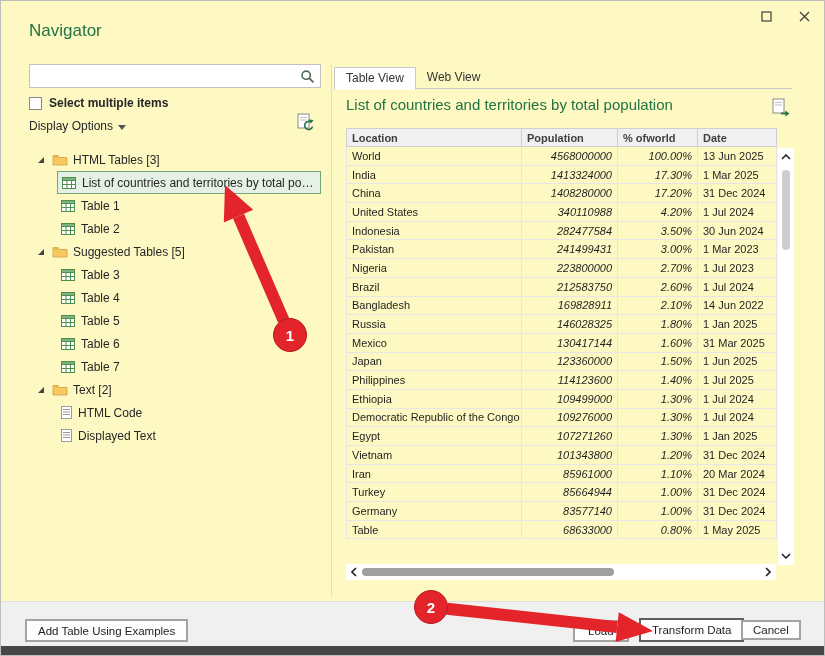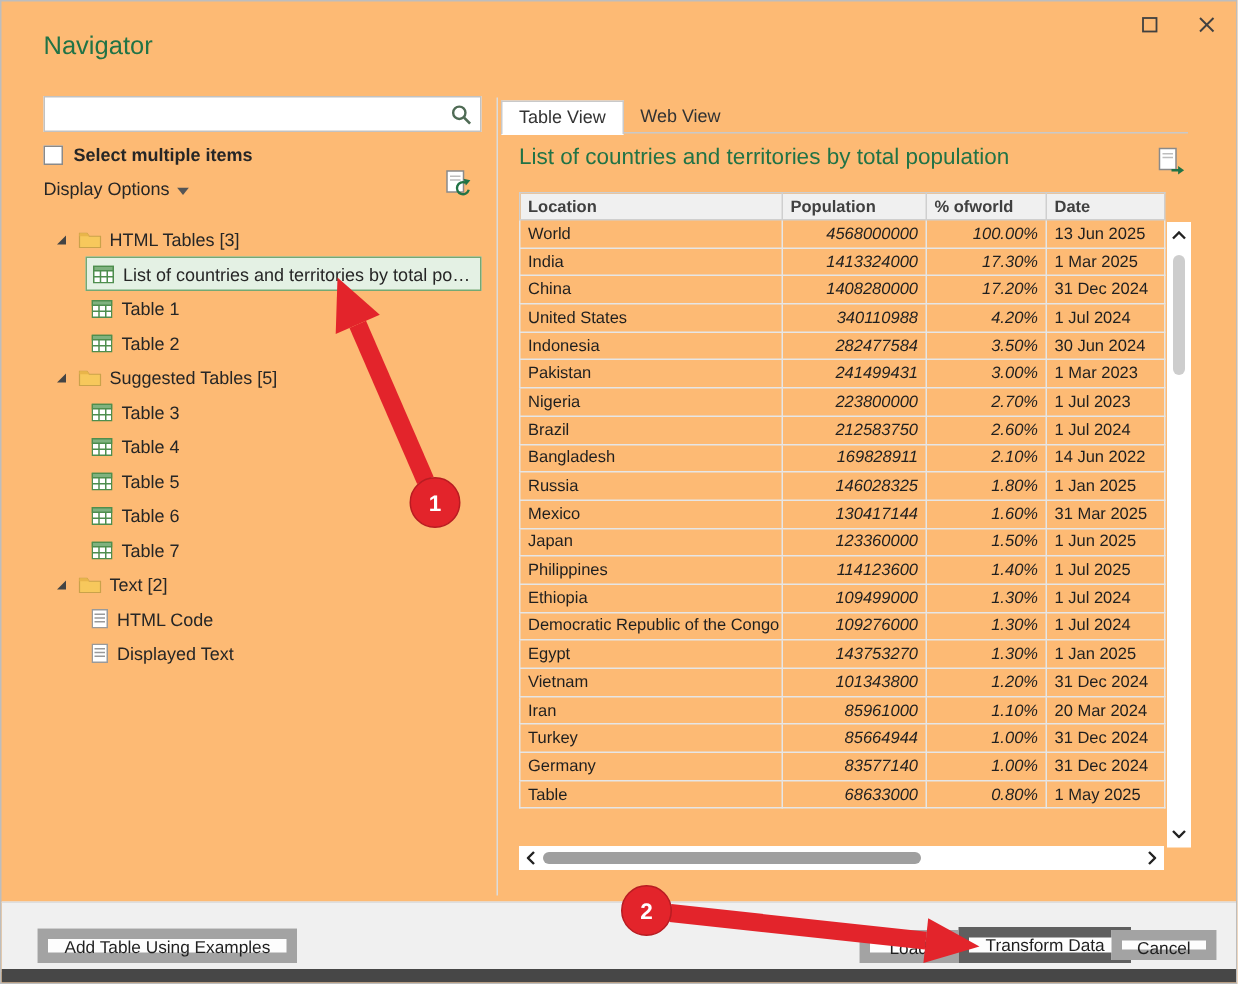--- a/index.html
+++ b/index.html
@@ -4,21 +4,21 @@
 <style>
   :root{
     --accent:#217346;
     --red:#e3242b;
     --sel-bg:#e4f1e4;
     --sel-border:#74a874;
   }
   *{box-sizing:border-box;margin:0;padding:0;}
   html,body{width:825px;height:656px;background:#fff;}
   body{font-family:"Liberation Sans",sans-serif;}
-  .window{position:relative;width:825px;height:656px;background:#fdba74;overflow:hidden;border:1px solid #bdbdbd;}
+  .window{position:relative;width:825px;height:656px;background:#fef9c3;overflow:hidden;border:1px solid #bdbdbd;}
 
   
   .win-controls{position:absolute;top:7px;right:12px;display:flex;gap:22px;z-index:5;}
   .win-btn{width:16px;height:16px;display:flex;align-items:center;justify-content:center;cursor:pointer;}
   .dialog-title{position:absolute;left:28px;top:20px;font-size:17px;font-weight:400;color:var(--accent);}
 
   
   .searchbox{position:absolute;left:28px;top:63px;width:292px;height:24px;border:1px solid #c2c2c2;background:#fff;}
   .searchbox input{border:none;outline:none;width:calc(100% - 26px);height:100%;padding:0 6px;font-size:12px;font-family:inherit;background:transparent;}
   .search-icon{position:absolute;right:5px;top:4px;display:flex;cursor:pointer;}
@@ -59,21 +59,21 @@
   .v-scroll .up{top:0;left:0;width:16px;height:18px;}
   .v-scroll .down{bottom:0;left:0;width:16px;height:18px;}
   .v-thumb{position:absolute;left:4px;top:22px;width:8px;height:80px;background:#cdcdcd;border-radius:4px;cursor:pointer;}
   .h-scroll{position:absolute;left:345px;top:563px;width:430px;height:16px;background:#fff;}
   .h-scroll .left{left:0;top:0;width:16px;height:16px;}
   .h-scroll .right{right:0;top:0;width:16px;height:16px;}
   .h-thumb{position:absolute;left:16px;top:4px;width:252px;height:8px;background:#9f9f9f;border-radius:4px;cursor:pointer;}
 
   
   .footer{position:absolute;left:0;top:600px;width:100%;height:47px;background:#f0f0f0;border-top:1px solid #dedede;}
-  .btn{position:absolute;height:23px;background:#fdfdfd;border:7px solid #a3a3a3;font-size:11.5px;font-family:inherit;color:#1f1f1f;padding:0 11px;cursor:pointer;}
+  .btn{position:absolute;height:23px;background:#fdfdfd;border:2px solid #a3a3a3;font-size:11.5px;font-family:inherit;color:#1f1f1f;padding:0 11px;cursor:pointer;}
   .btn-add{left:24px;top:17px;}
   .btn-load{left:572px;top:18px;height:22px;padding:0 13px;}
   .btn-transform{left:638px;top:16px;height:24px;border-color:#5f5f5f;}
   .btn-cancel{left:740px;top:18px;height:20px;padding:0 10px;}
   .dark-strip{position:absolute;left:0;bottom:0;width:100%;height:9px;background:#474747;}
 
   
   .annotations{position:absolute;left:0;top:0;pointer-events:none;z-index:60;}
   .ann-stroke{stroke:var(--red);stroke-width:12;}
   .ann-fill{fill:var(--red);}
@@ -407,21 +407,21 @@
           <td class="c-date">1 Jul 2024</td>
         </tr>
         <tr>
           <td class="c-loc">Democratic Republic of the Congo</td>
           <td class="c-num">109276000</td>
           <td class="c-num">1.30%</td>
           <td class="c-date">1 Jul 2024</td>
         </tr>
         <tr>
           <td class="c-loc">Egypt</td>
-          <td class="c-num">143753270</td>
+          <td class="c-num">107271260</td>
           <td class="c-num">1.30%</td>
           <td class="c-date">1 Jan 2025</td>
         </tr>
         <tr>
           <td class="c-loc">Vietnam</td>
           <td class="c-num">101343800</td>
           <td class="c-num">1.20%</td>
           <td class="c-date">31 Dec 2024</td>
         </tr>
         <tr>

